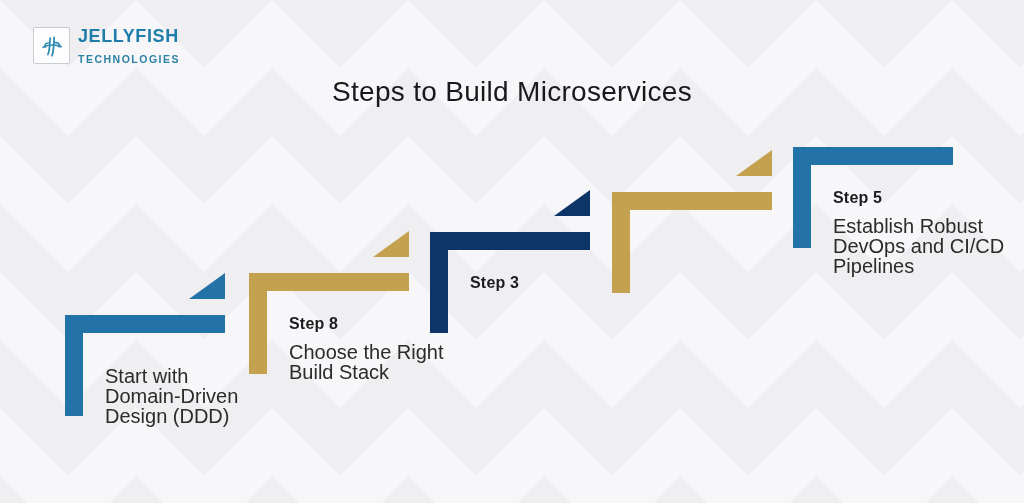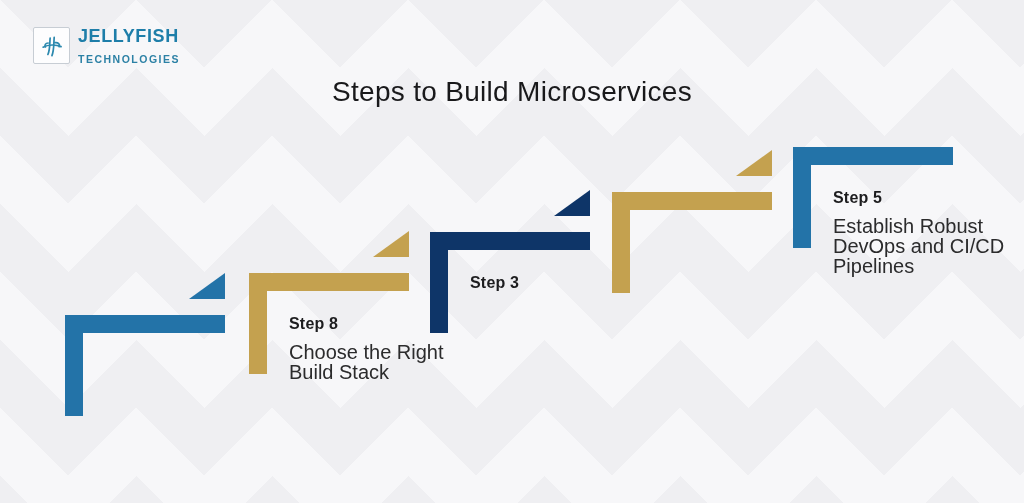--- a/index.html
+++ b/index.html
@@ -52,20 +52,23 @@
   </div>
 </div>
 
 <div class="page-title">Steps to Build Microservices</div>
 
 <div class="step" style="left: 65px; top: 315px; --c: #2373a8;">
   <div class="flag"></div>
   <div class="bar-h"></div>
   <div class="bar-v"></div>
   <div class="step-text">
+    <div class="step-desc">Start with
+Domain-Driven
+Design (DDD)</div>
   </div>
 </div>
 
 <div class="step" style="left: 249px; top: 273px; --c: #c4a14f;">
   <div class="flag"></div>
   <div class="bar-h"></div>
   <div class="bar-v"></div>
   <div class="step-text">
     <div class="step-label">Step 8</div>
     <div class="step-desc">Choose the Right

